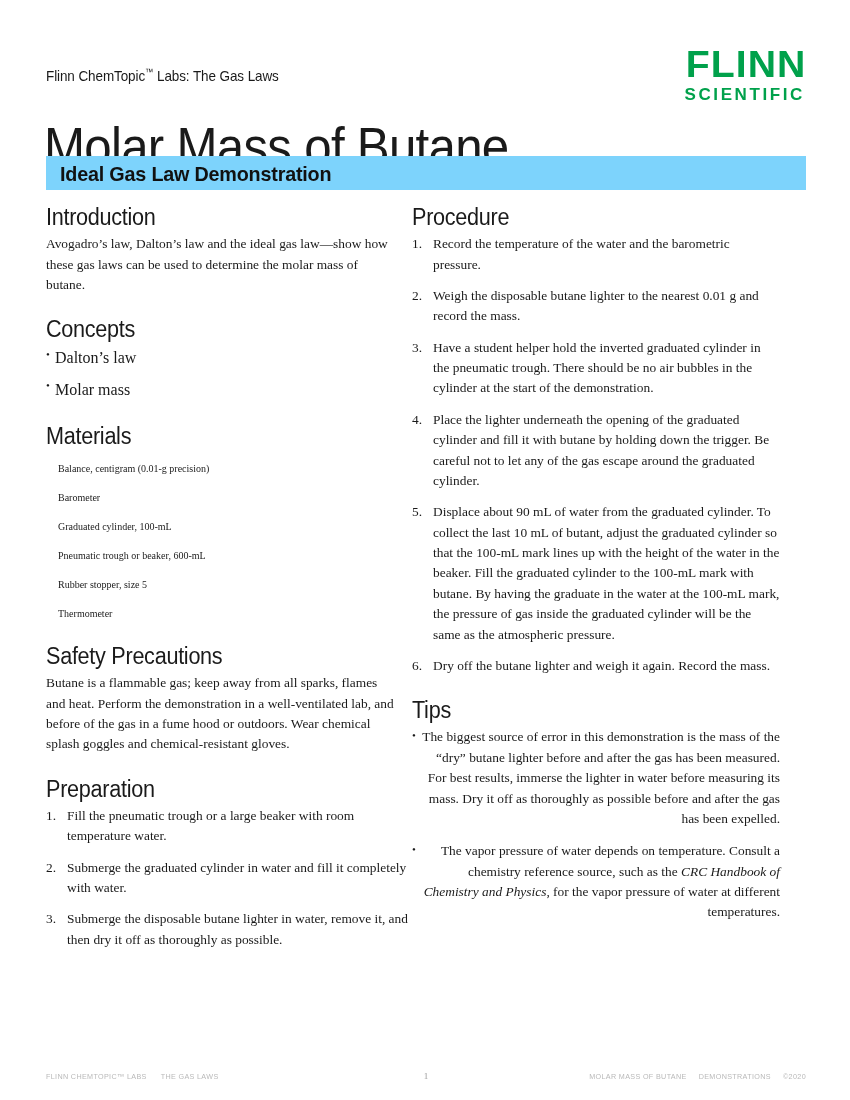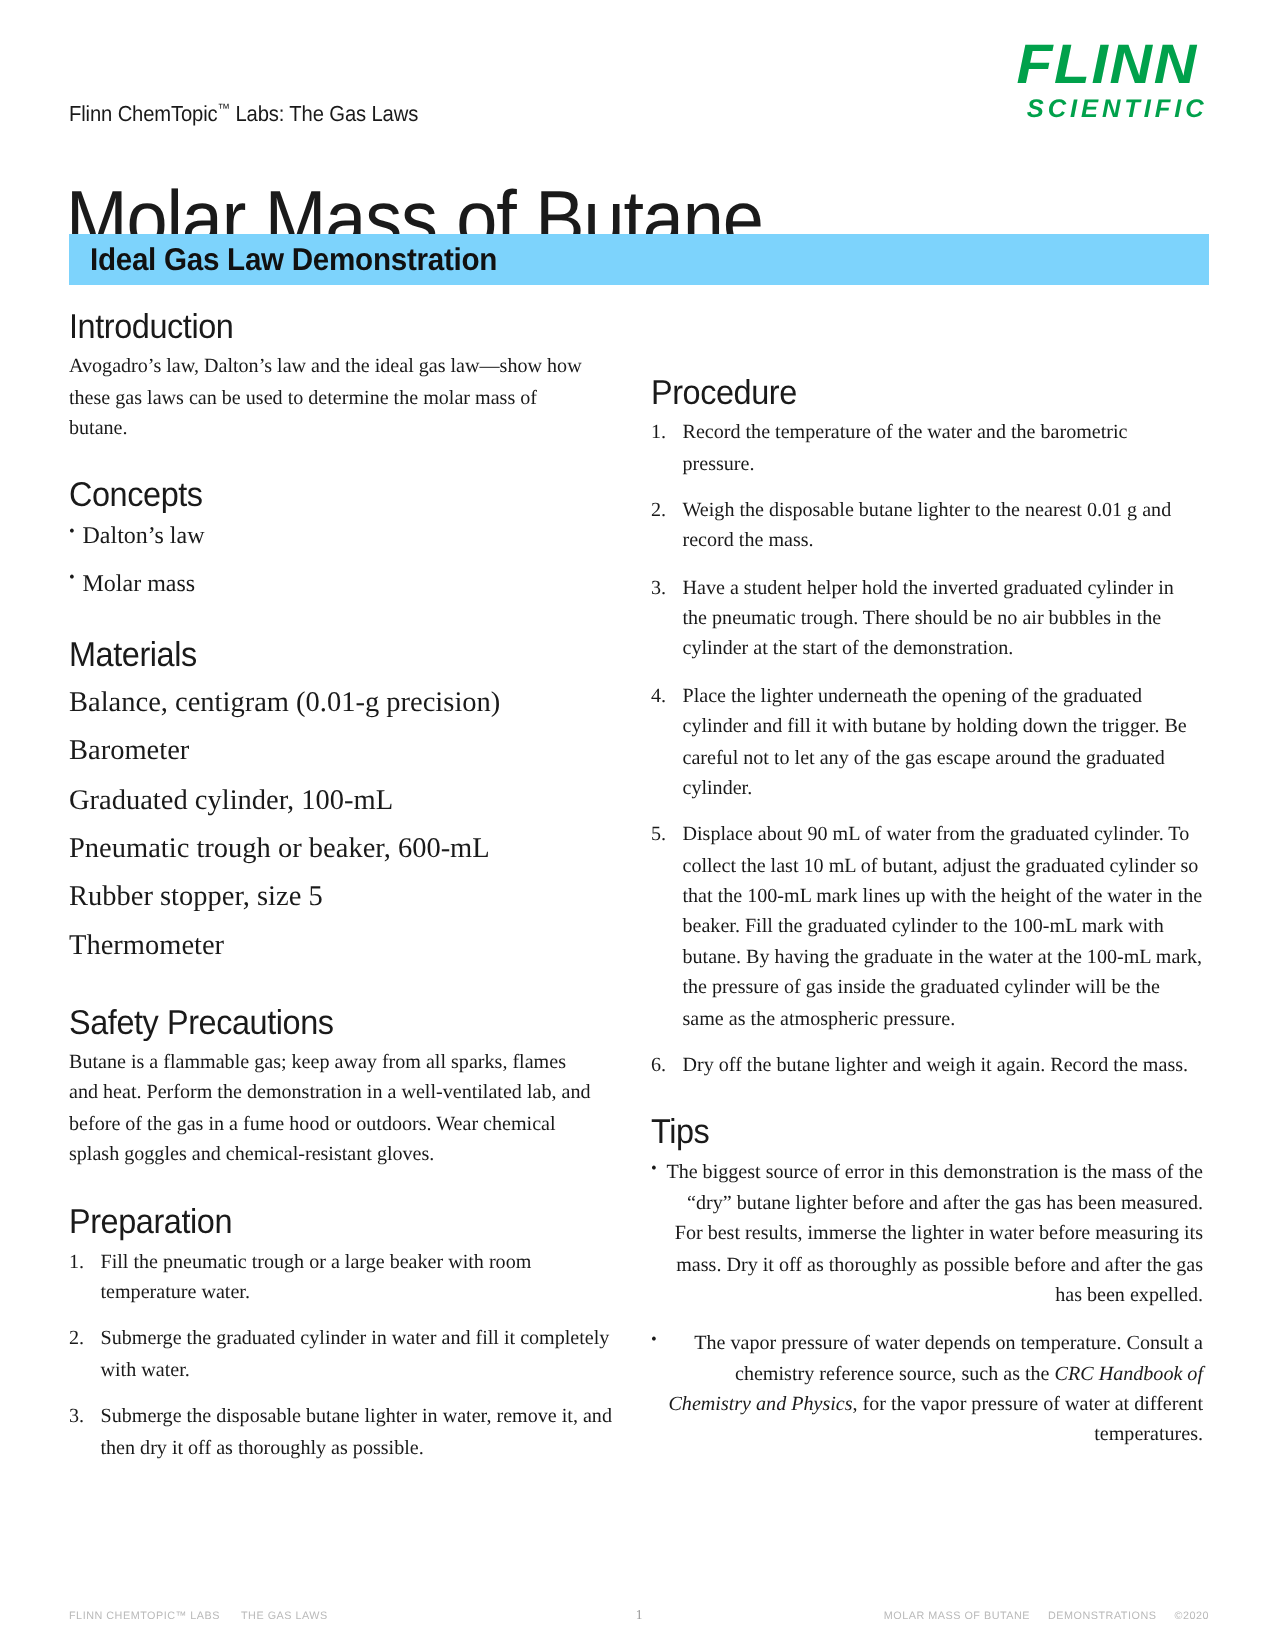--- a/index.html
+++ b/index.html
@@ -23,26 +23,25 @@
   .header {
     position: absolute;
     left: 46px;
     top: 22px;
     right: 44px;
     height: 120px;
   }
   .logo {
     position: absolute;
     right: 0;
-    top: 2px;
-    text-align: left;
+    top: 24px;
+    text-align: right;
     line-height: 1;
     color: #00a14b;
     font-family: "Liberation Sans", sans-serif;
-    font-style: italic;
   }
   .logo-flinn {
     font-size: 37px;
     font-weight: bold;
     letter-spacing: 1.0px;
     transform: scaleX(1.06);
     transform-origin: right center;
     display: block;
   }
   .logo-scientific {
@@ -107,21 +106,21 @@
     white-space: nowrap;
   }
 
   
   .col {
     position: absolute;
     top: 205px;
     width: 368px;
   }
   .col-left  { left: 46px; }
-  .col-right { left: 434px; margin-top: 44px; }
+  .col-right { left: 412px; }
 
   h2.section {
     font-family: "Liberation Sans", sans-serif;
     font-weight: normal;
     font-size: 23px;
     letter-spacing: -0.3px;
     transform: scaleX(0.94);
     transform-origin: left center;
     color: #1a1a1a;
     margin: 0 0 5px 0;
@@ -177,23 +176,23 @@
     top: -0.5px;
     font-size: 11px;
   }
 
   ul.plain {
     list-style: none;
     margin: 3px 0 0 0;
     padding: 0;
   }
   ul.plain li {
-    font-size: 19px;
+    font-size: 10px;
     line-height: 1.70;
-    margin: 0;
+    margin: 12px;
   }
 
   ol.steps {
     list-style: none;
     margin: 3px 0 0 0;
     padding: 0;
     counter-reset: stepnum;
   }
   ol.steps li {
     counter-increment: stepnum;

